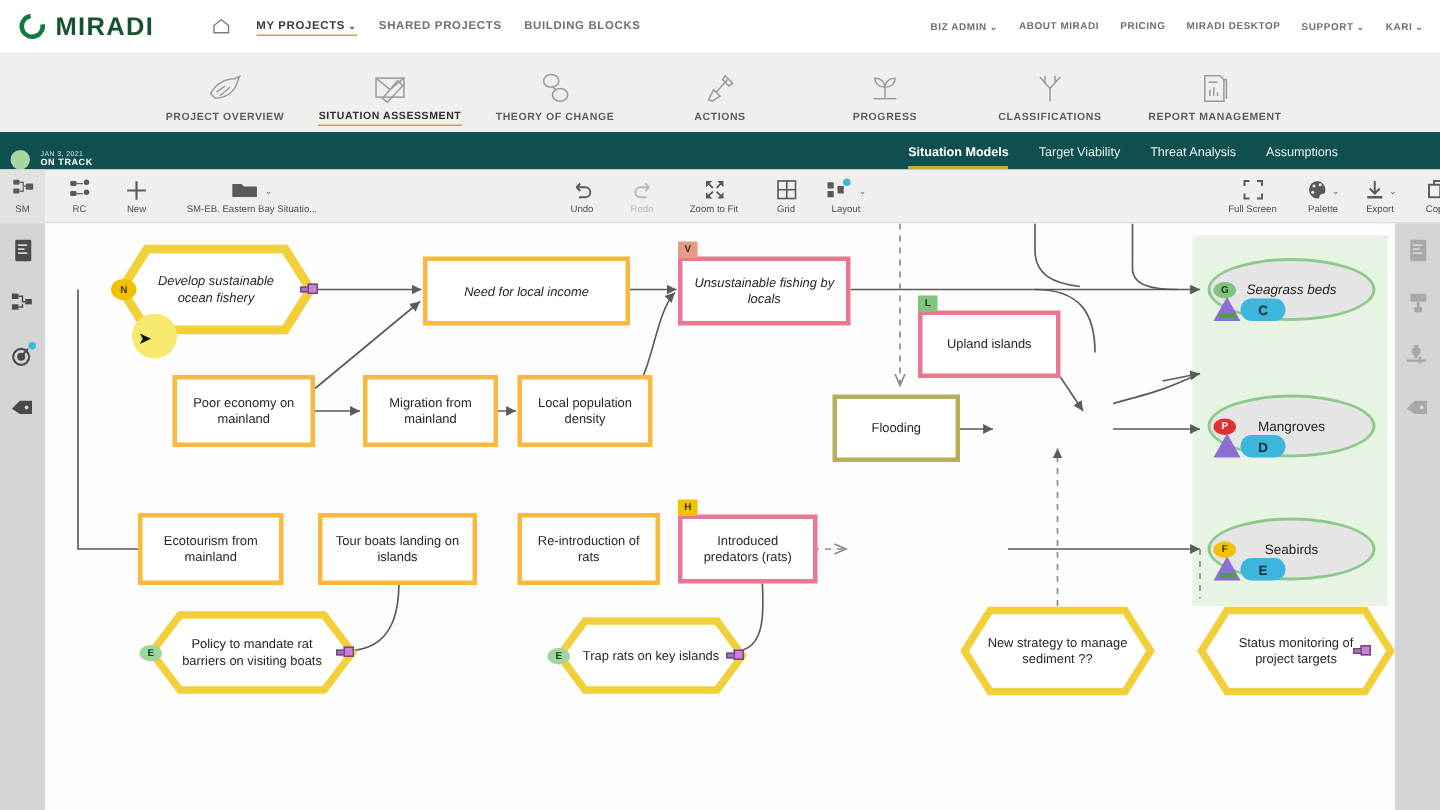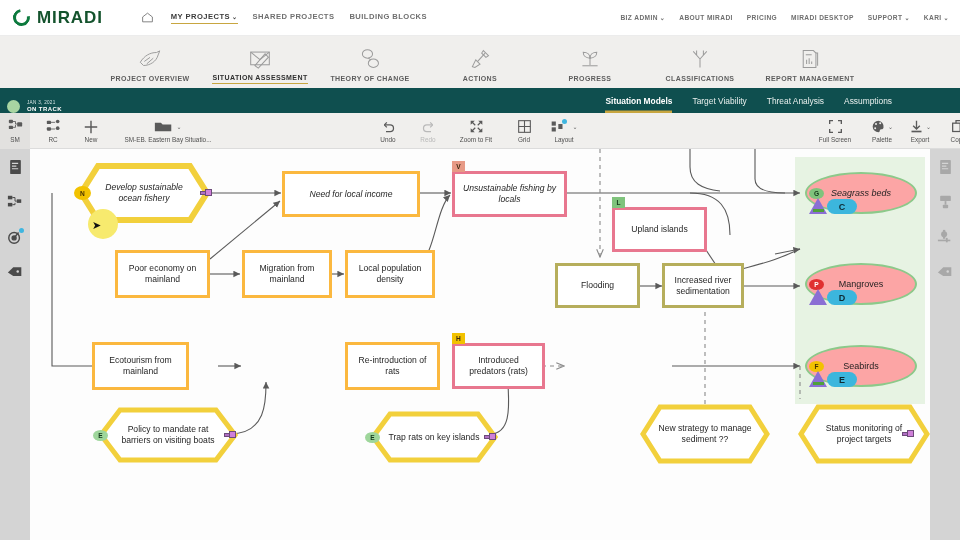--- a/index.html
+++ b/index.html
@@ -144,21 +144,21 @@
 
   .hexwrap { position: absolute; }
   .hexlabel {
     position: absolute; inset: 0; display: flex; align-items: center;
     justify-content: center; text-align: center;
     font-size: 8.6px; color: #262626; line-height: 1.25; padding: 0 16px;
   }
 
   .ellipse {
     position: absolute; border: 2.6px solid #8cc98a; border-radius: 50%;
-    background: #fca5a5; display: flex; align-items: center;
+    background: #e5e5e5; display: flex; align-items: center;
     justify-content: center; text-align: center;
     font-size: 9px; color: #1f1f1f; line-height: 1.2;
   }
 
   .badge {
     position: absolute; font-size: 6.6px; font-weight: bold;
     color: #3a2a10; display: flex; align-items: center; justify-content: center;
   }
   .badge.sq { width: 13px; height: 11px; }
   .badge.diamond {
@@ -622,35 +622,35 @@
     <div class="node box orange ital" style="left:252px; top:22px; width:138px; height:46px;">Need for local income</div>
 
     <div class="node box orange" style="left:85px; top:101px; width:95px; height:48px;">Poor economy on mainland</div>
 
     <div class="node box orange" style="left:212px; top:101px; width:90px; height:48px;">Migration from mainland</div>
 
     <div class="node box orange" style="left:315px; top:101px; width:90px; height:48px;">Local population density</div>
 
     <div class="node box orange" style="left:62px; top:193px; width:97px; height:48px;">Ecotourism from mainland</div>
 
+    <div class="node box orange" style="left:182px; top:193px; width:106px; height:48px;">Tour boats landing on islands</div>
 
     <div class="node box orange" style="left:315px; top:193px; width:95px; height:48px;">Re-introduction of rats</div>
 
     <div class="node box pink ital" style="left:422px; top:22px; width:115px; height:46px;">Unsustainable fishing by locals</div>
     <div class="badge sq" style="left:422px; top:12px; background:#e79a86;">V</div>
 
     <div class="node box pink" style="left:582px; top:58px; width:95px; height:45px;">Upland islands</div>
     <div class="badge sq" style="left:582px; top:48px; background:#7fc37c; color:#12381a;">L</div>
 
     <div class="node box pink" style="left:422px; top:194px; width:93px; height:46px;text-align:center;">Introduced predators (rats)</div>
     <div class="badge sq" style="left:422px; top:184px; background:#f2c200;">H</div>
 
     <div class="node box olive" style="left:525px; top:114px; width:85px; height:45px;">Flooding</div>
 
-    <div class="node box olive" style="left:632px; top:114px; width:82px; height:45px;">Increased river sedimentation</div>
 
 
     <div class="ellipse ital" style="left:775px; top:23px; width:112px; height:42px;">Seagrass beds</div>
     <div class="badge oval" style="left:779px; top:39px; background:#7fc37c; color:#12381a;">G</div>
     <div class="tri" style="left:779px; top:49px;"></div>
     <div class="tri-bar" style="left:783px; top:60px;"></div>
     <div class="pill" style="left:797px; top:50px;">C</div>
 
     <div class="ellipse" style="left:775px; top:114px; width:112px; height:42px;">Mangroves</div>
     <div class="badge oval" style="left:779px; top:130px; background:#e03030; color:#ffffff;">P</div>

